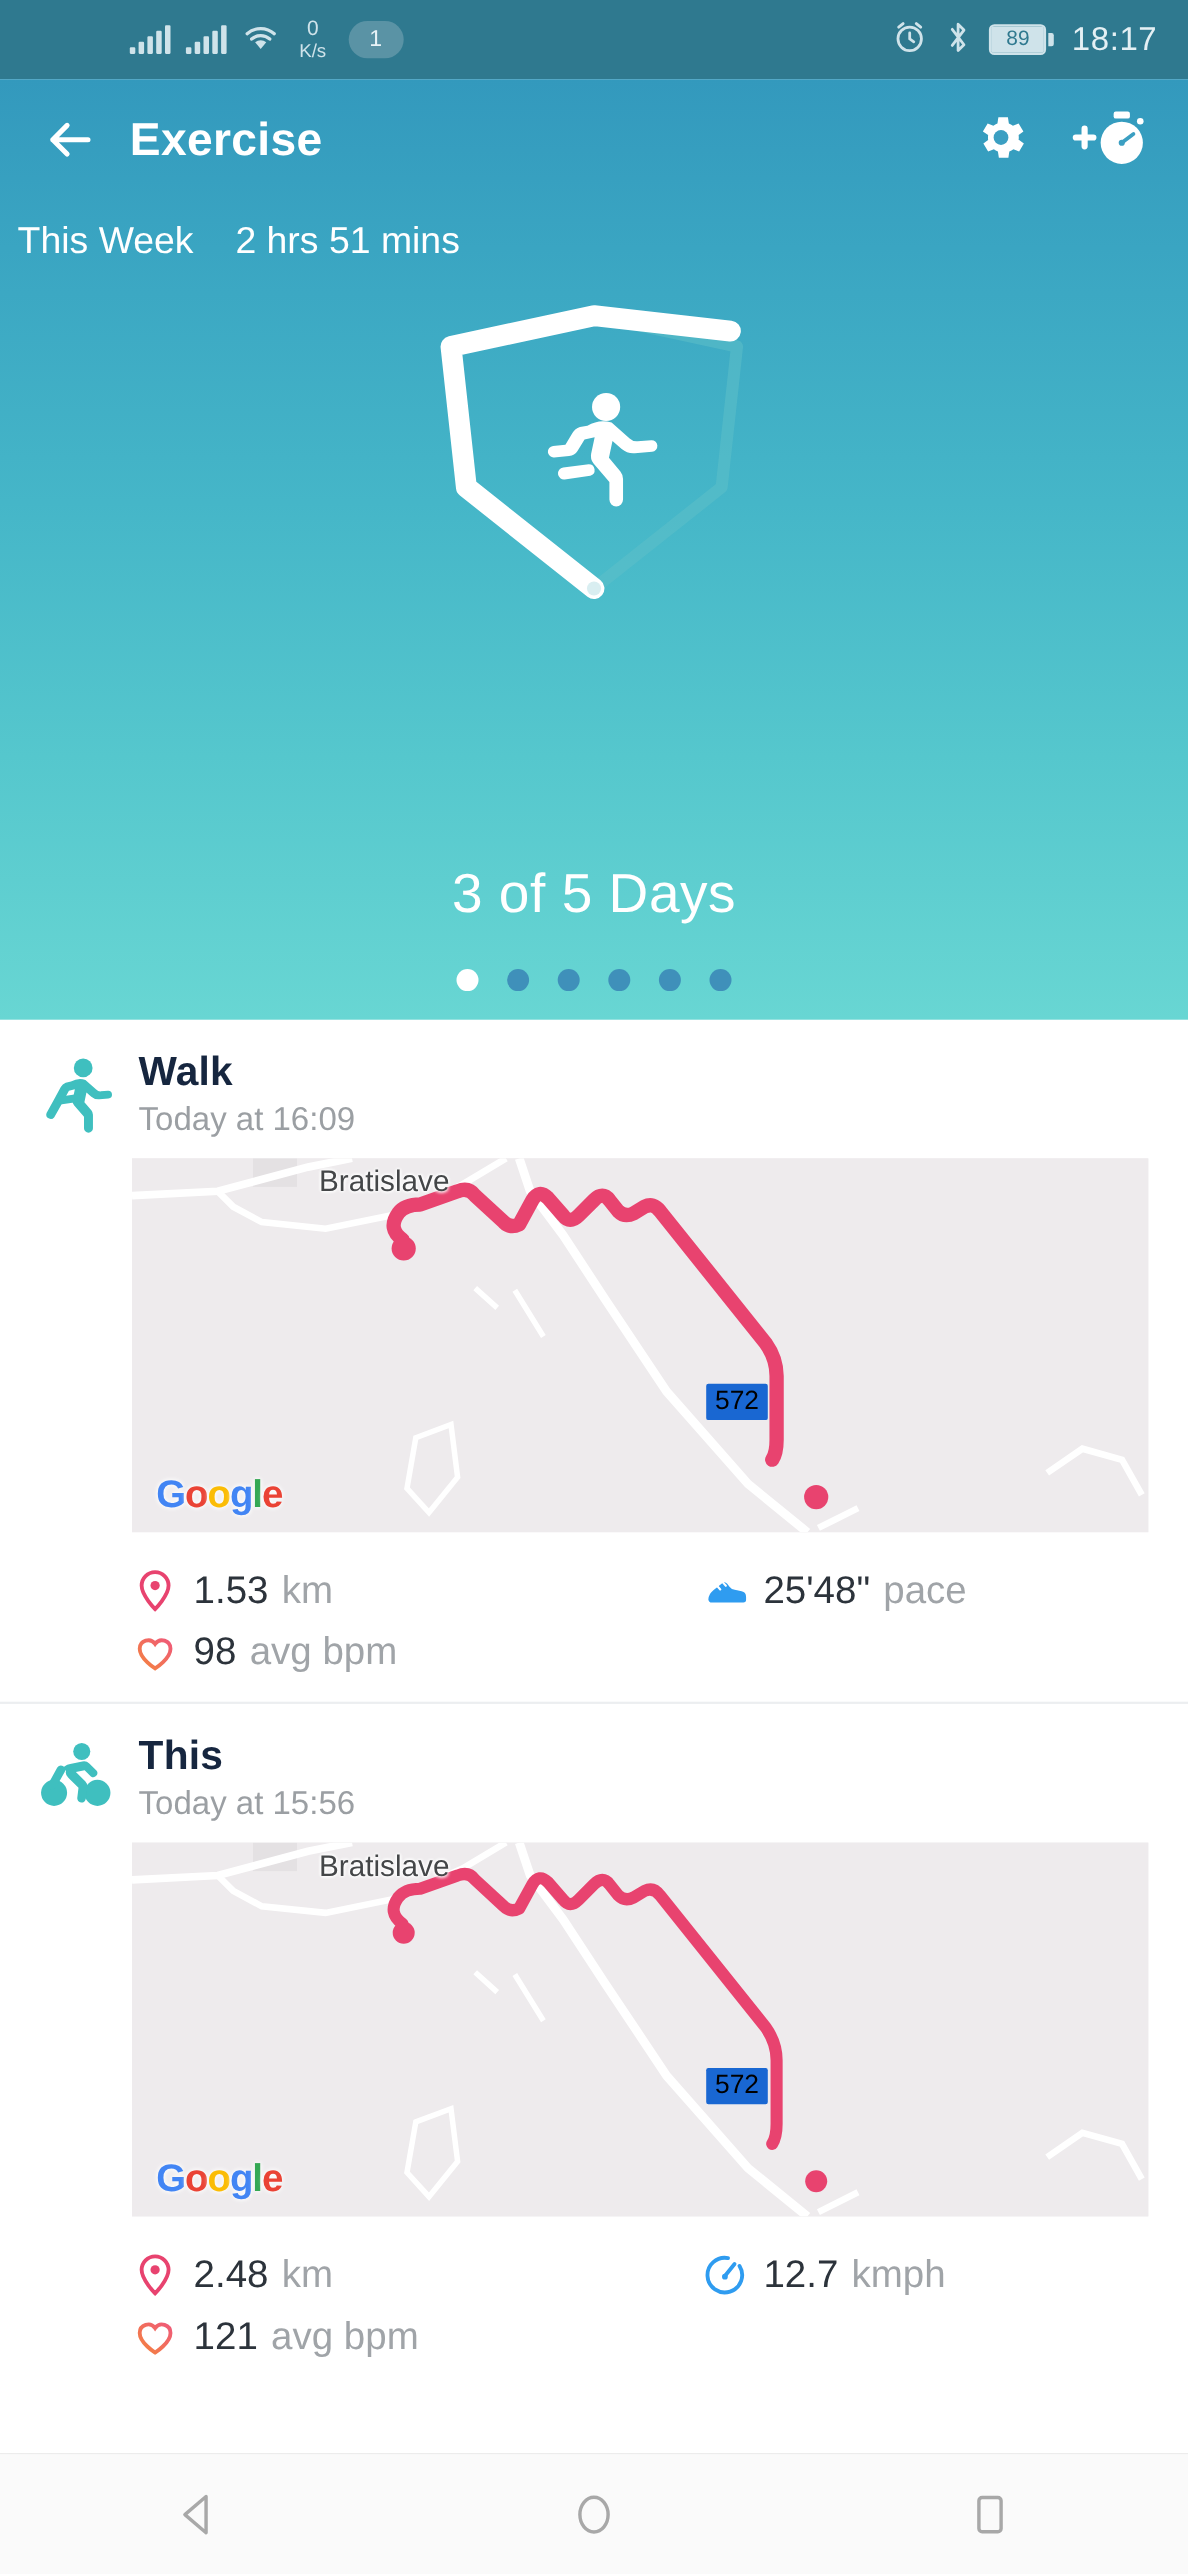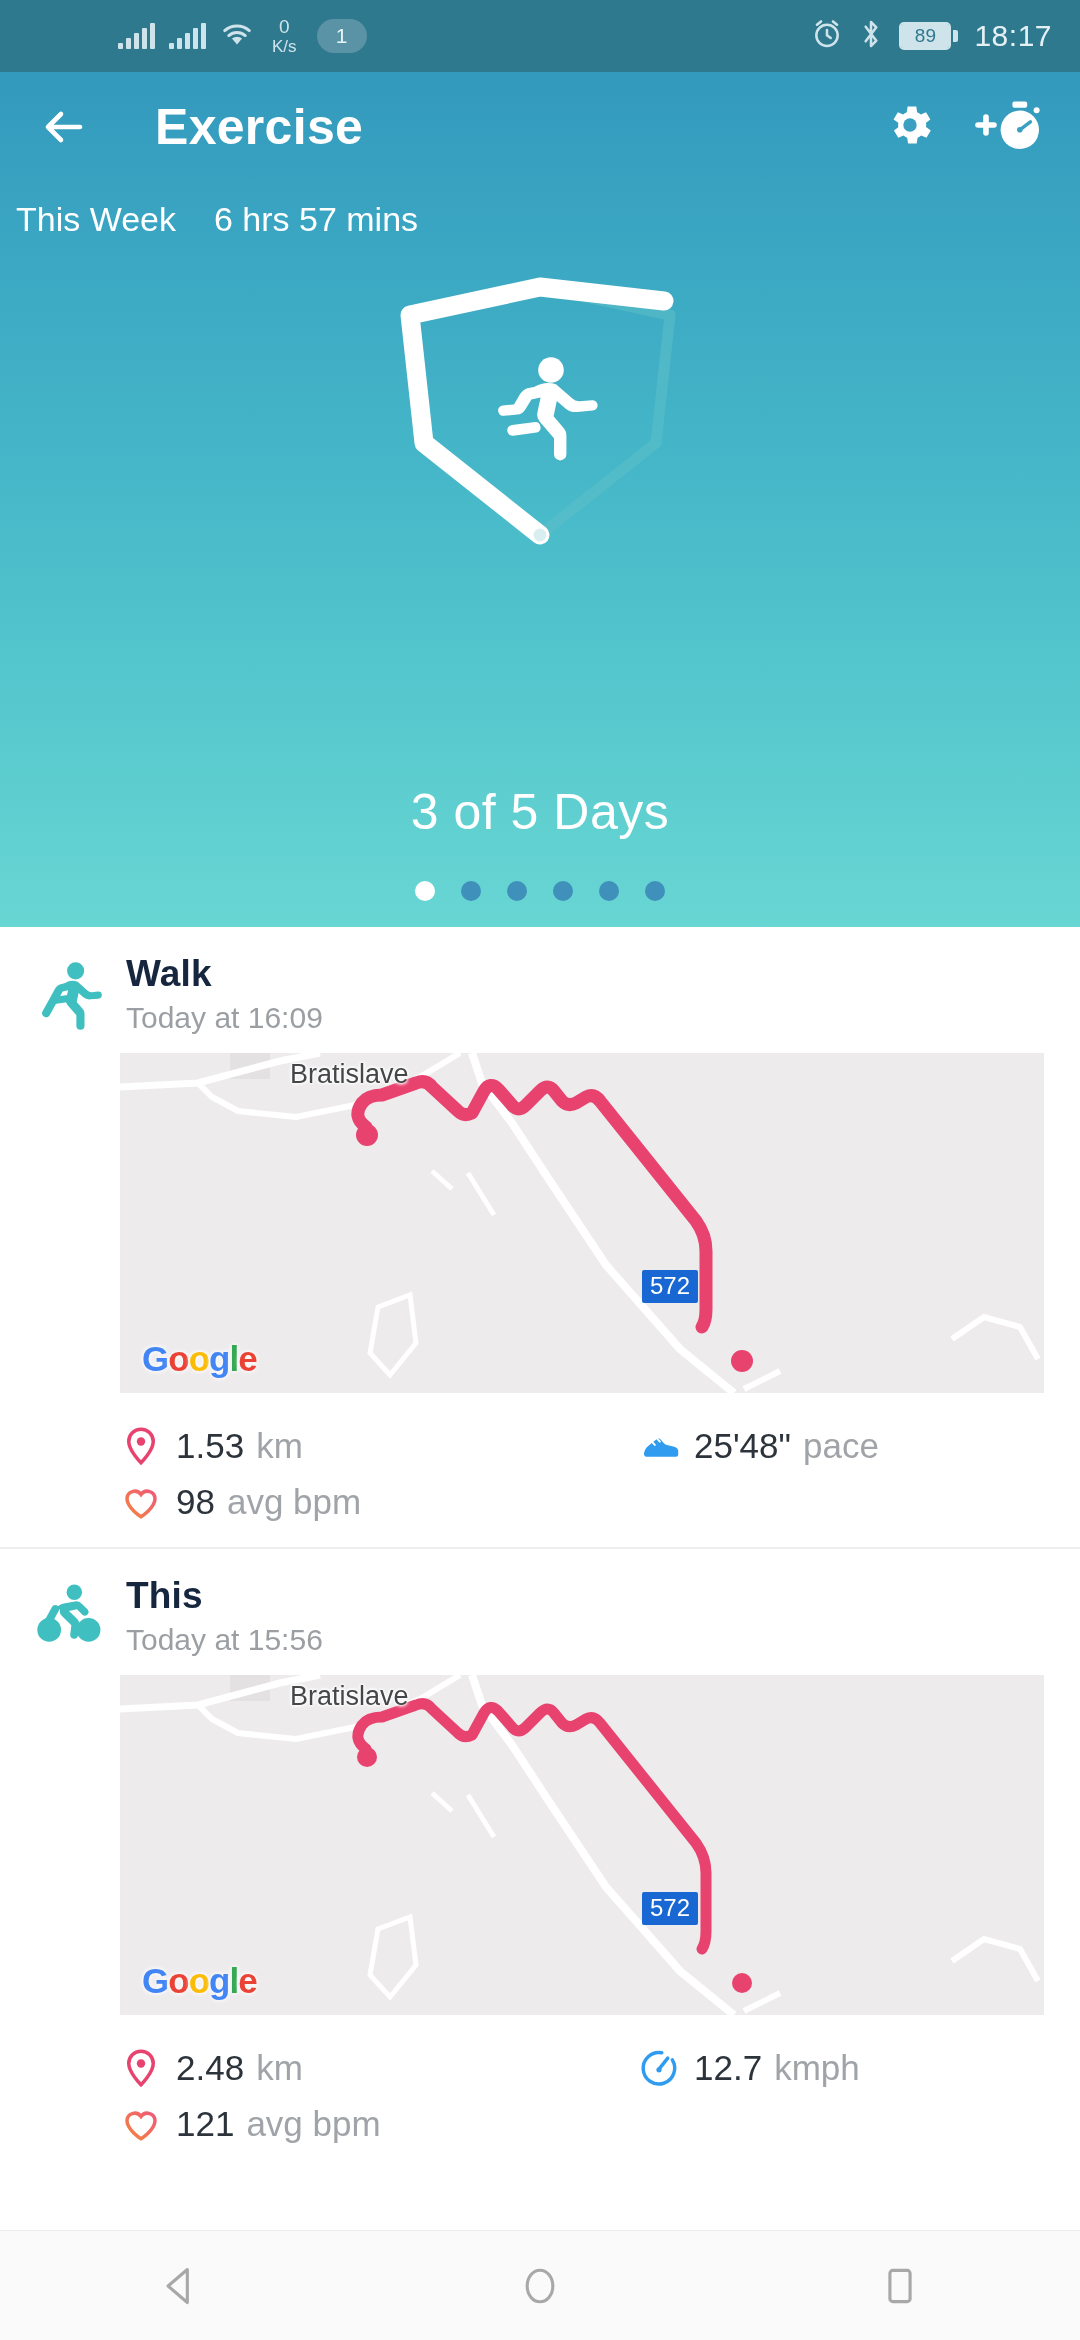--- a/index.html
+++ b/index.html
@@ -84,21 +84,21 @@
   .app-bar {
     height: 110px;
     display: flex;
     align-items: center;
     padding: 0 36px;
     flex: 0 0 auto;
   }
   .back-arrow { width: 56px; height: 56px; position: relative; cursor: pointer; }
   .back-arrow svg { display: block; }
   .app-title {
-    color: #ffffff; font-size: 50px; font-weight: bold; margin-left: 63px;
+    color: #ffffff; font-size: 42px; font-weight: bold; margin-left: 26px;
     letter-spacing: 0.3px;
   }
   .app-bar-actions { margin-left: auto; display: flex; align-items: center; gap: 32px; }
   .gear-icon, .stopwatch-icon { cursor: pointer; display: block; }
 
   .week-row {
     display: flex; align-items: center; justify-content: flex-start;
     padding: 18px 40px 0 16px; flex: 0 0 auto; gap: 38px;
   }
   .week-label { color: #ffffff; font-size: 34px; }
@@ -143,22 +143,22 @@
     overflow: hidden;
   }
   .map svg { position: absolute; inset: 0; width: 100%; height: 100%; display: block; }
   .map-label {
     position: absolute; left: 170px; top: 6px;
     font-size: 27px; color: #444648;
     text-shadow: 0 0 4px #fff, 0 0 4px #fff, 0 0 3px #fff, 0 0 3px #fff;
     pointer-events: none;
   }
   .shield-572 {
-    position: absolute; left: 522px; top: 217px;
-    background: #1967d2; color: #ffffff;
+    position: absolute; left: 522px; top: 205px;
+    background: #1967d2; color: #000000;
     font-size: 24px; padding: 4px 8px 5px 8px; border-radius: 2px;
     line-height: 1;
   }
   .gmaps-logo {
     position: absolute; left: 22px; bottom: 14px;
     font-size: 35px; font-weight: bold; letter-spacing: -1px;
     text-shadow: 0 0 4px rgba(255,255,255,.95), 0 0 6px rgba(255,255,255,.8);
   }
   .gmaps-logo span:nth-child(1) { color: #4285f4; }
   .gmaps-logo span:nth-child(2) { color: #ea4335; }
@@ -267,21 +267,21 @@
             <circle cx="25.9" cy="16.4" r="9.6" fill="#ffffff"></circle>
             <path d="M25.9 16.4 L31.2 12.4" stroke="#3b9fc2" stroke-width="1.7" stroke-linecap="round"></path>
             <circle cx="25.9" cy="16.4" r="1.4" fill="#3b9fc2"></circle>
           </svg>
         </span>
       </span>
     </div>
 
     <div class="week-row">
       <span class="week-label">This Week</span>
-      <span class="week-value">6 hrs 57 mins</span>
+      <span class="week-value">2 hrs 51 mins</span>
     </div>
 
     <div class="badge-wrap">
       <svg width="320" height="300" viewBox="0 0 160 150">
 
         <path d="M80 10 L145 24 L138 88 L80 134 L22 88 L15 24 Z" fill="none" stroke="#5dbfc9" stroke-width="5.5" stroke-linecap="round" stroke-linejoin="round" opacity="0.55"></path>
 
         <path d="M142 17 L80 10 L15 24 L22 88 L80 134" fill="none" stroke="#ffffff" stroke-width="9.5" stroke-linecap="round" stroke-linejoin="round"></path>
         <circle cx="80" cy="134" r="3.2" fill="#d9eef1"></circle>
 

